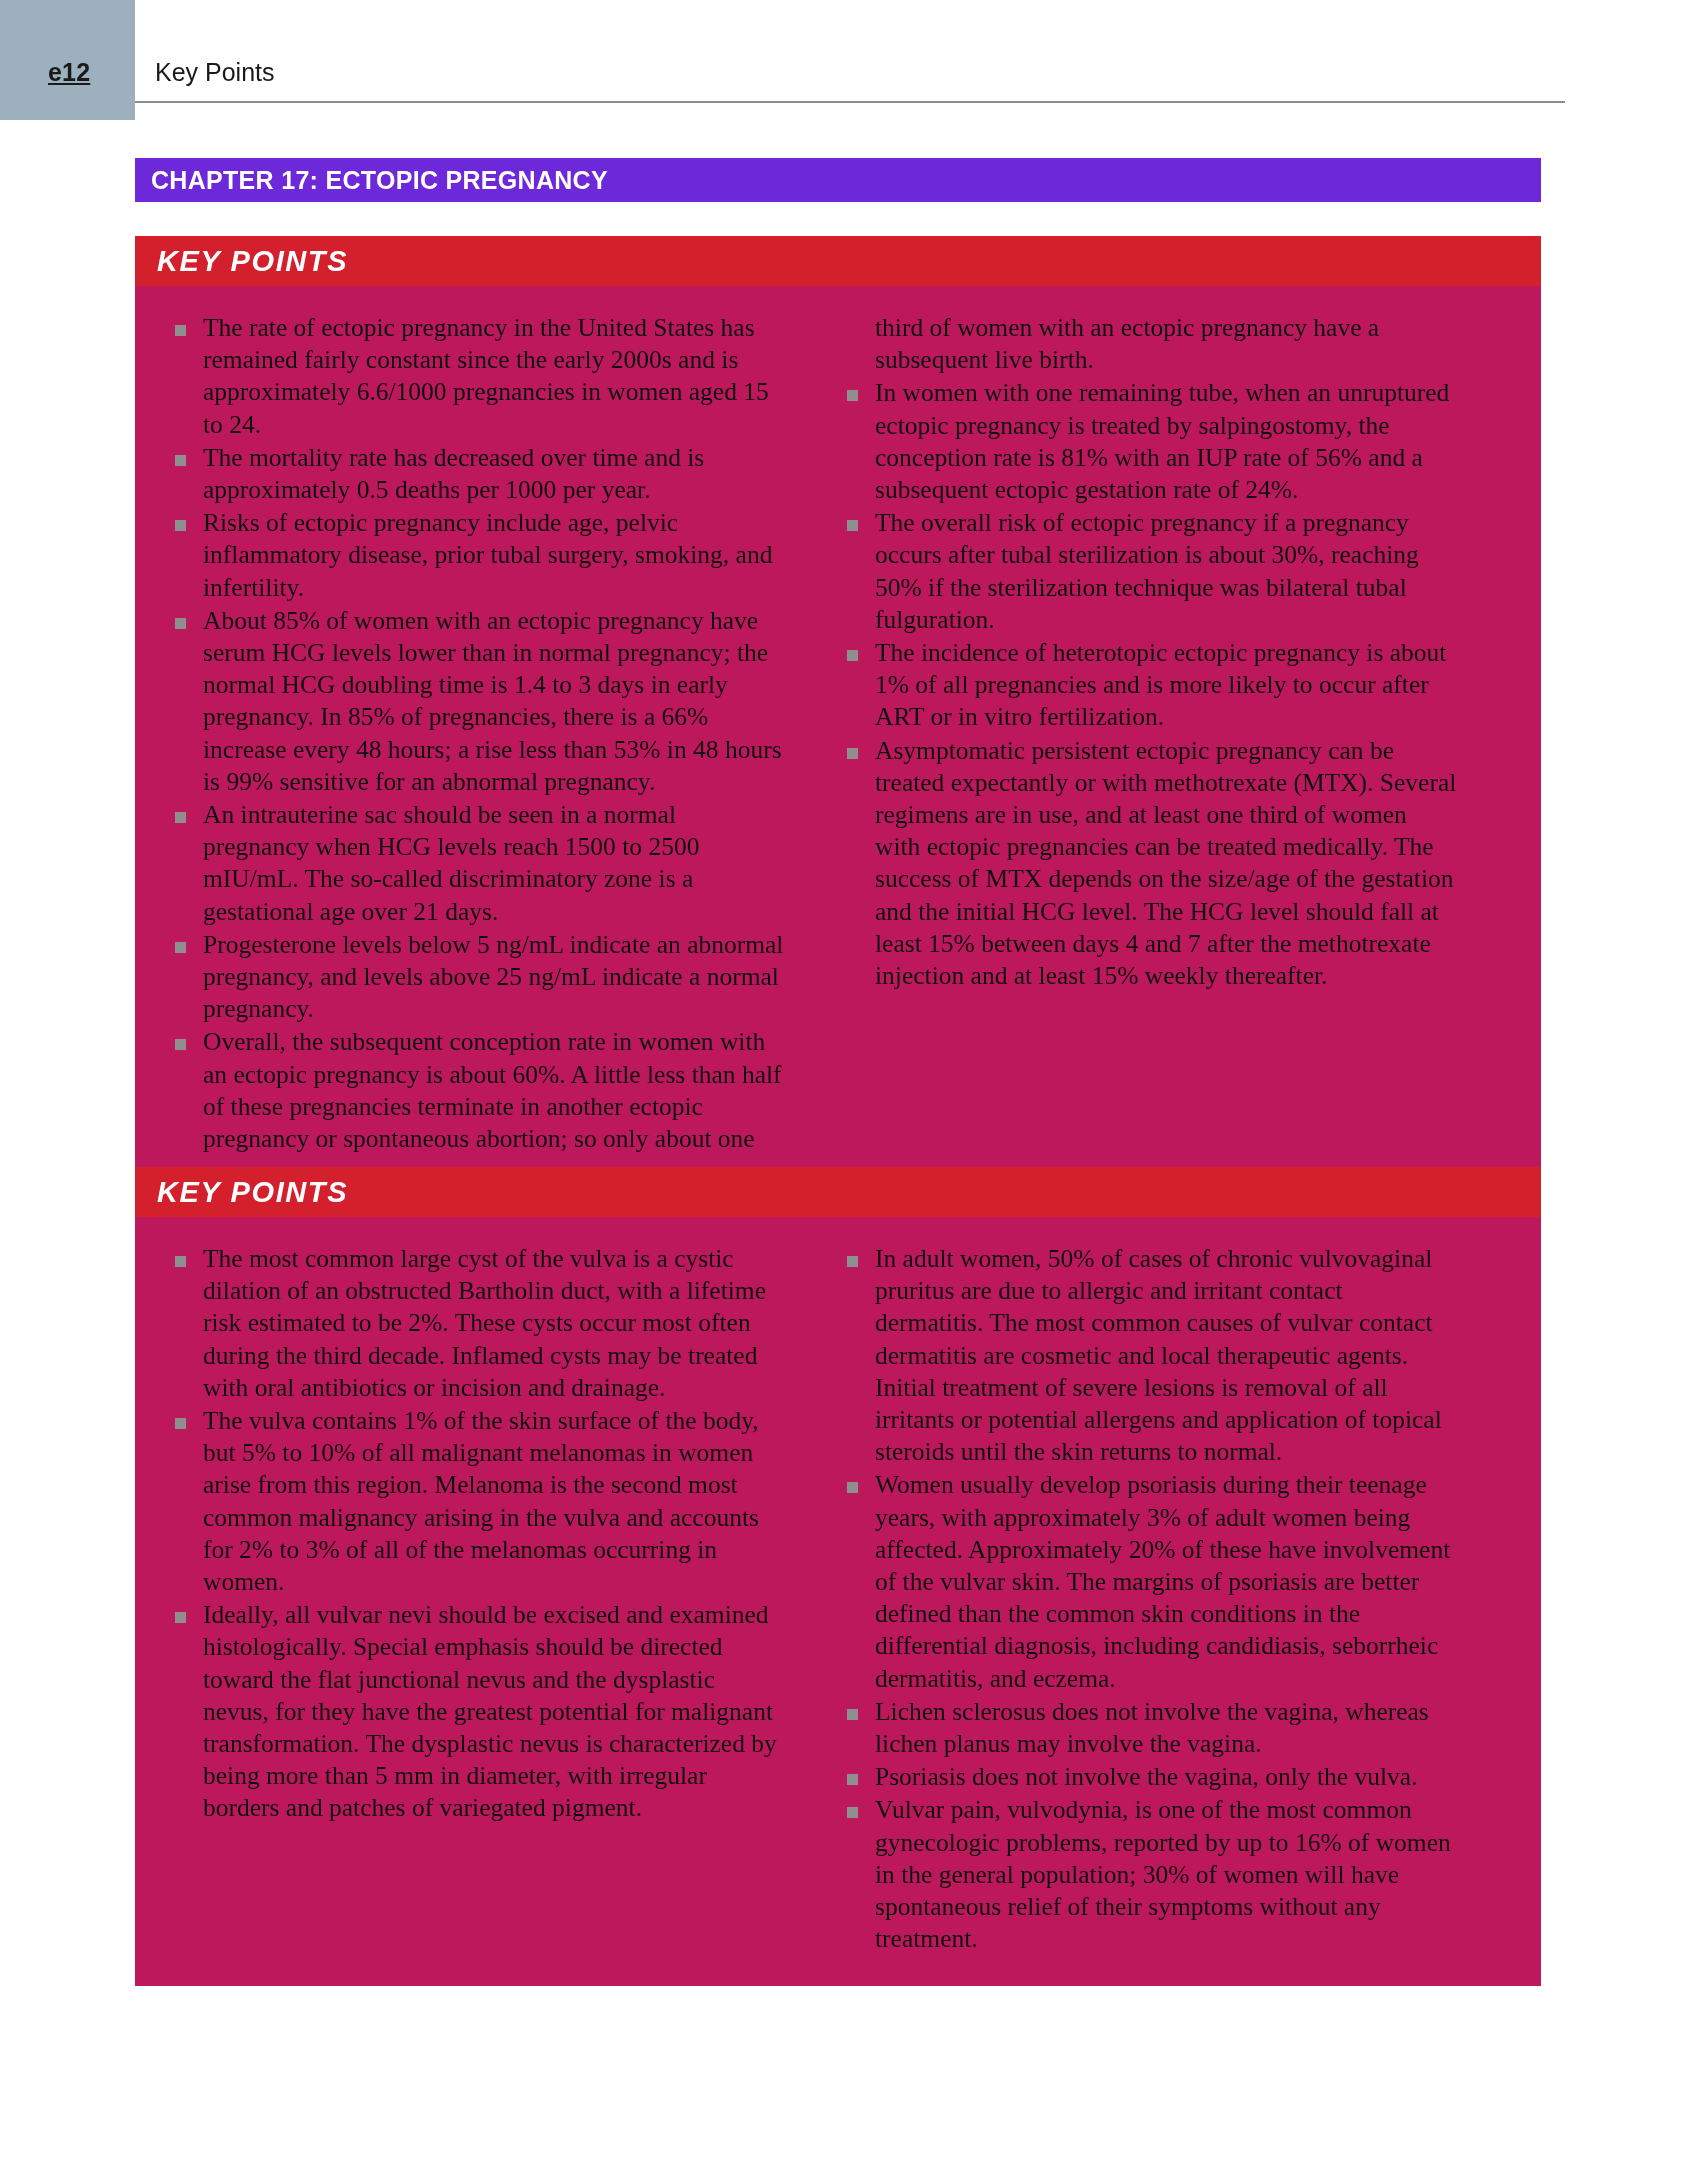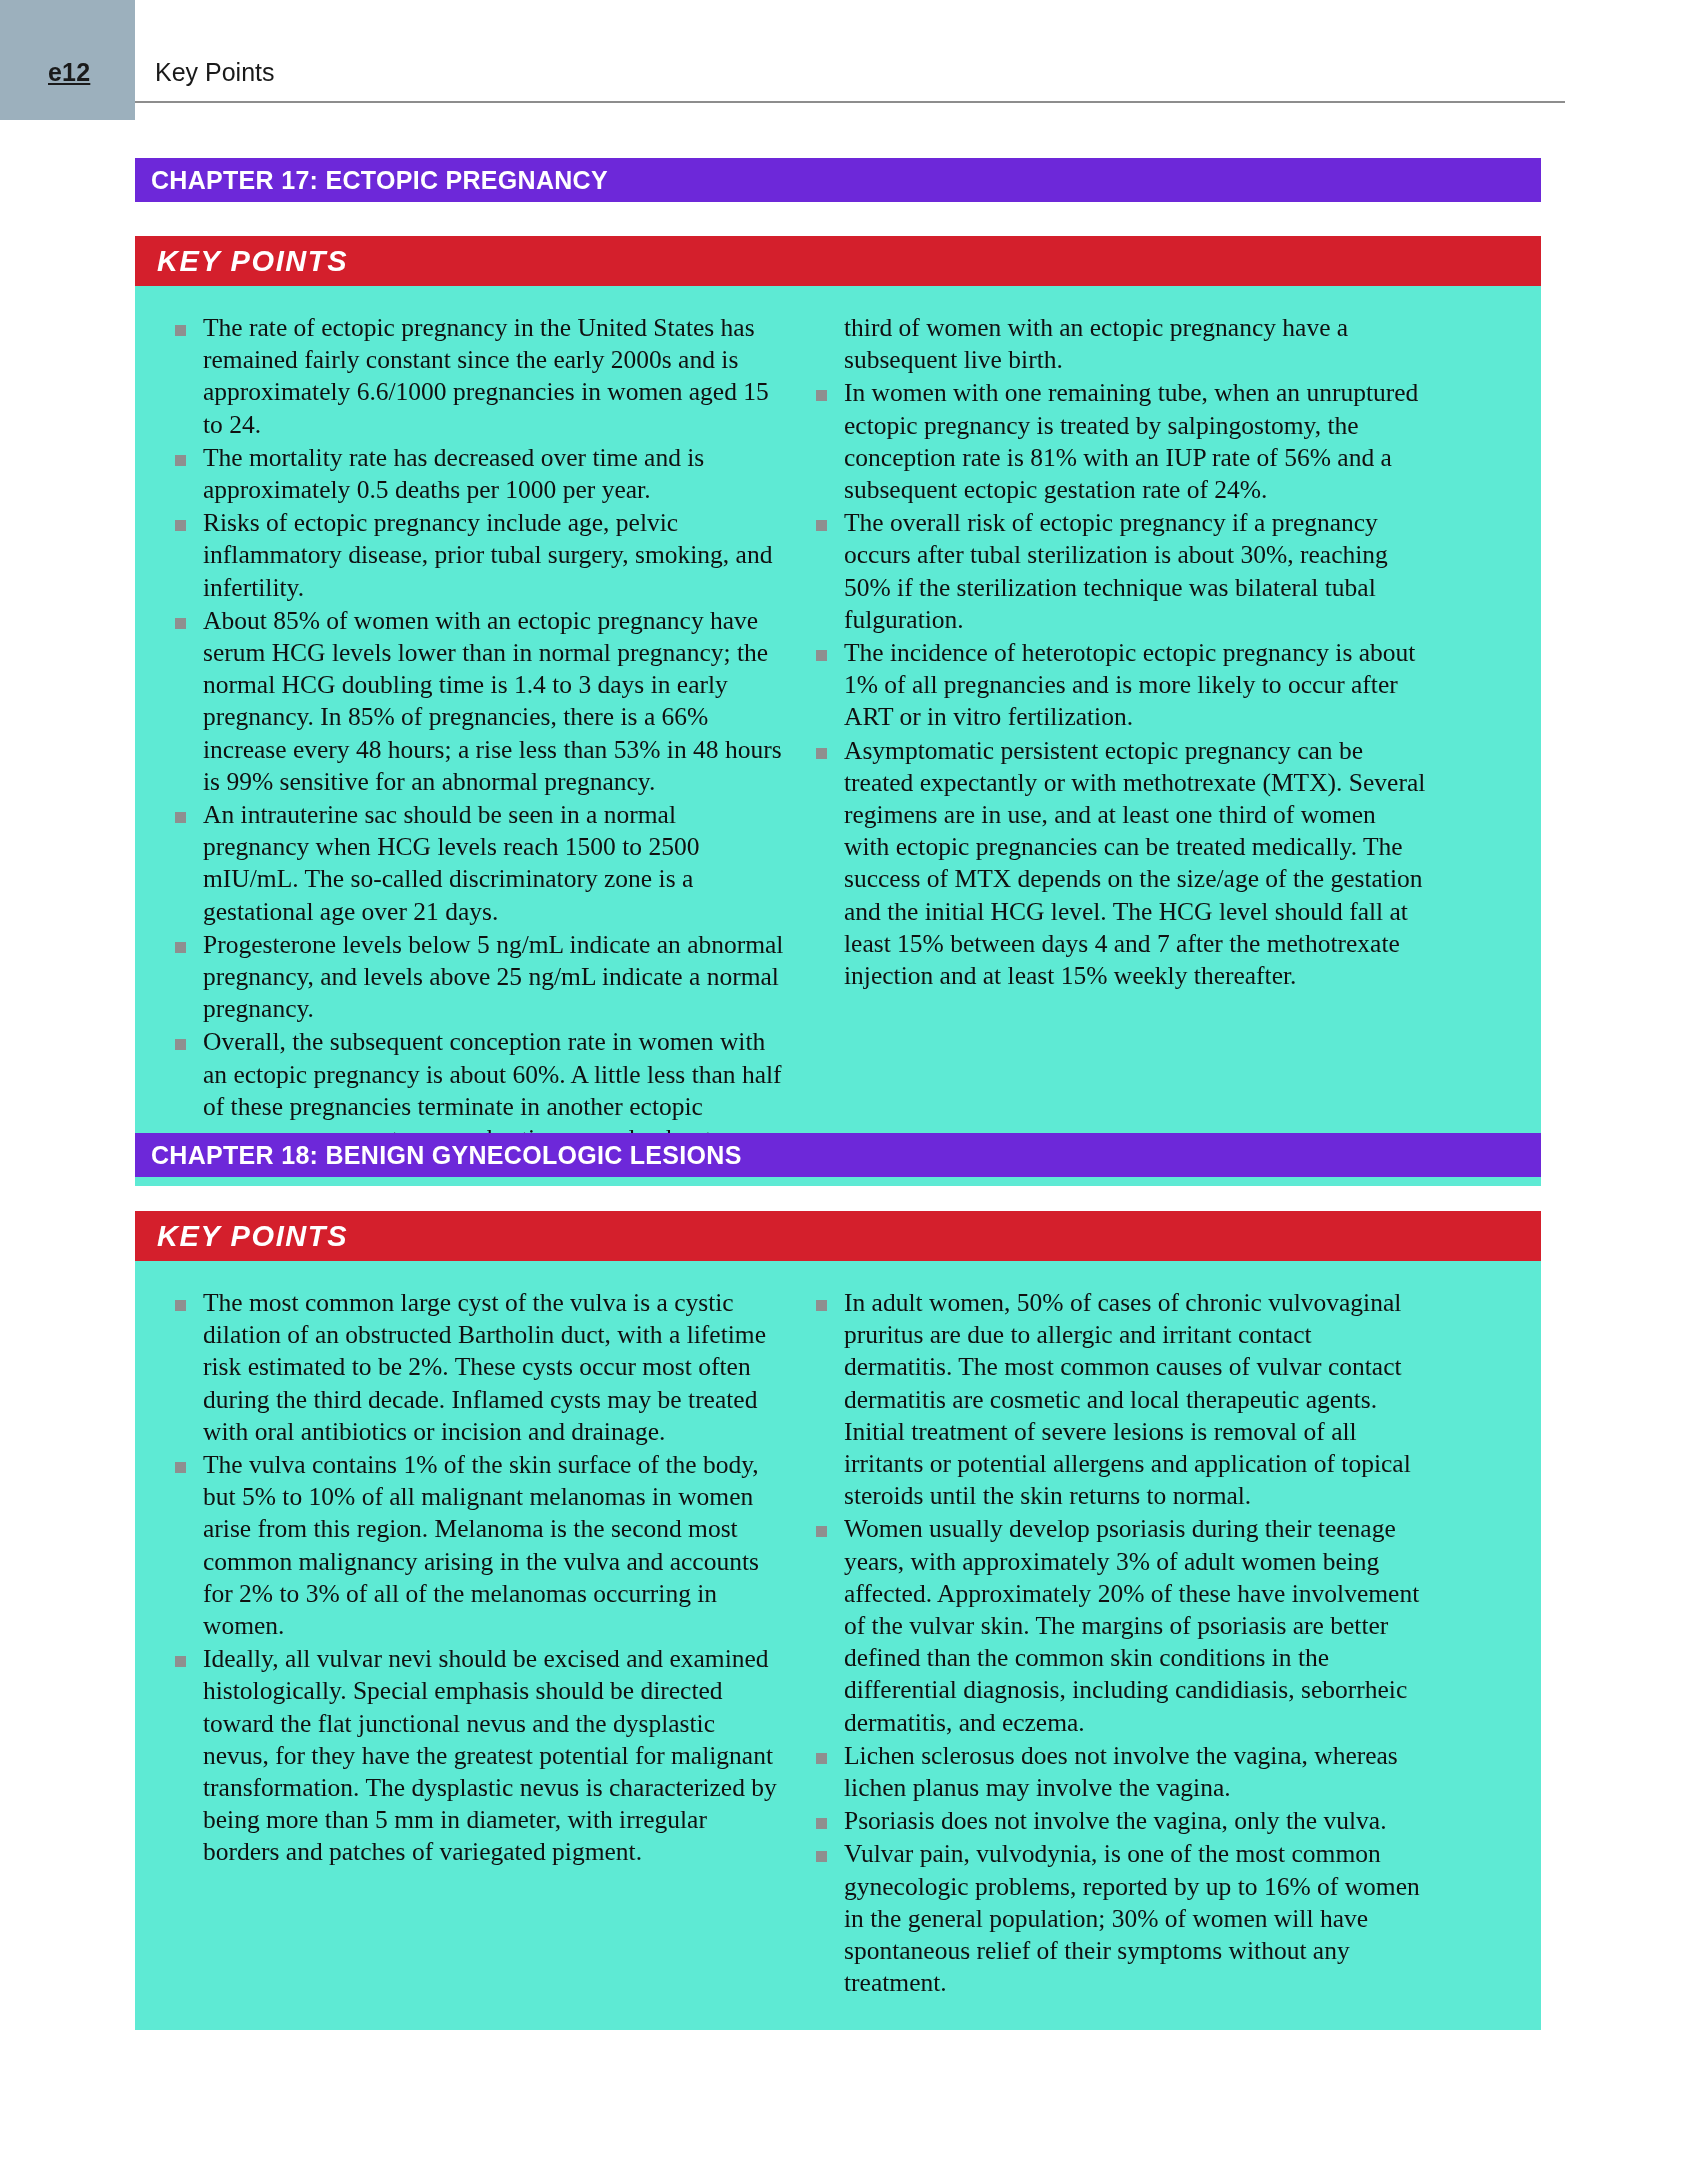--- a/index.html
+++ b/index.html
@@ -97,25 +97,25 @@
   }
   .kp-bar-text {
     font-family: "Liberation Sans", sans-serif;
     font-weight: bold;
     font-style: italic;
     font-size: 29px;
     color: #ffffff;
     letter-spacing: 1.6px;
   }
   .kp-body {
-    background: #5eead4;
+    background: #be185d;
     padding: 26px 30px 30px 30px;
     box-sizing: border-box;
     display: flex;
-    gap: 21px;
+    gap: 52px;
   }
   .kp-col {
     width: 620px;
   }
   ul.kp-list {
     list-style: none;
     margin: 0;
     padding: 0;
   }
   ul.kp-list li {
@@ -176,23 +176,20 @@
           <li>In women with one remaining tube, when an unruptured ectopic pregnancy is treated by salpingostomy, the conception rate is 81% with an IUP rate of 56% and a subsequent ectopic gestation rate of 24%.</li>
           <li>The overall risk of ectopic pregnancy if a pregnancy occurs after tubal sterilization is about 30%, reaching 50% if the sterilization technique was bilateral tubal fulguration.</li>
           <li>The incidence of heterotopic ectopic pregnancy is about 1% of all pregnancies and is more likely to occur after ART or in vitro fertilization.</li>
           <li>Asymptomatic persistent ectopic pregnancy can be treated expectantly or with methotrexate (MTX). Several regimens are in use, and at least one third of women with ectopic pregnancies can be treated medically. The success of MTX depends on the size/age of the gestation and the initial HCG level. The HCG level should fall at least 15% between days 4 and 7 after the methotrexate injection and at least 15% weekly thereafter.</li>
         </ul>
       </div>
     </div>
   </div>
 
   <div class="chapter-block" style="top:1133px;">
-    <div class="chapter-bar">
-      <span class="chapter-bar-text">CHAPTER 18: BENIGN GYNECOLOGIC LESIONS</span>
-    </div>
     <div style="height:34px;"></div>
     <div class="kp-bar">
       <span class="kp-bar-text">KEY POINTS</span>
     </div>
     <div class="kp-body">
       <div class="kp-col">
         <ul class="kp-list">
           <li>The most common large cyst of the vulva is a cystic dilation of an obstructed Bartholin duct, with a lifetime risk estimated to be 2%. These cysts occur most often during the third decade. Inflamed cysts may be treated with oral antibiotics or incision and drainage.</li>
           <li>The vulva contains 1% of the skin surface of the body, but 5% to 10% of all malignant melanomas in women arise from this region. Melanoma is the second most common malignancy arising in the vulva and accounts for 2% to 3% of all of the melanomas occurring in women.</li>
           <li>Ideally, all vulvar nevi should be excised and examined histologically. Special emphasis should be directed toward the flat junctional nevus and the dysplastic nevus, for they have the greatest potential for malignant transformation. The dysplastic nevus is characterized by being more than 5 mm in diameter, with irregular borders and patches of variegated pigment.</li>

